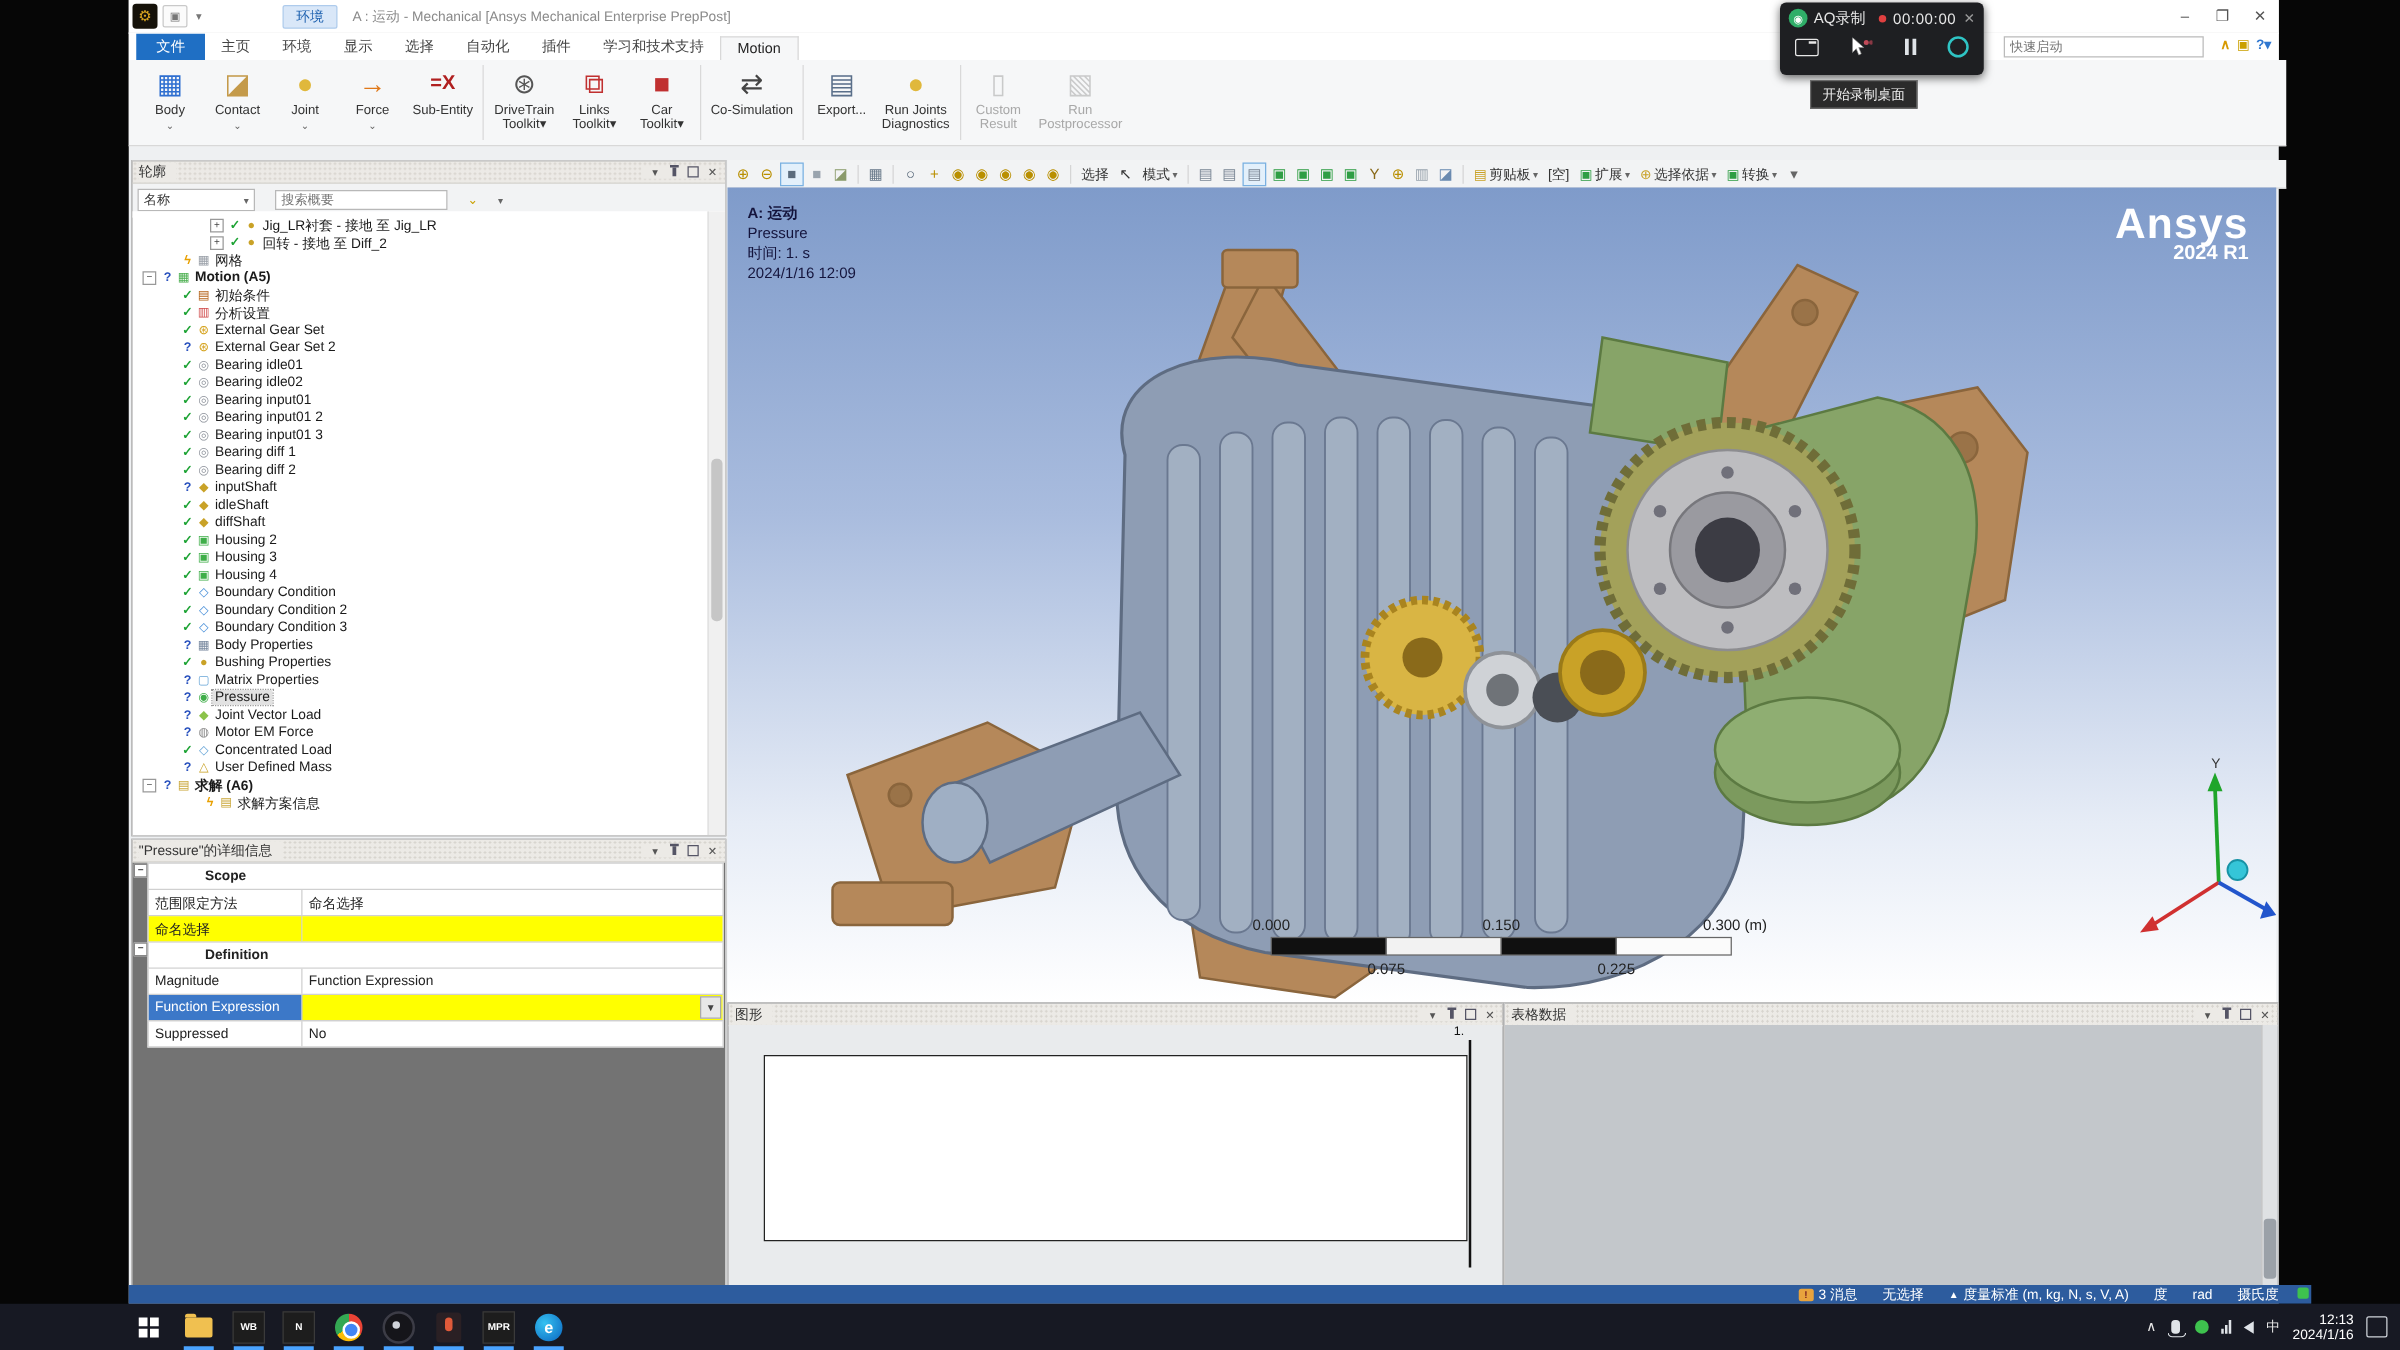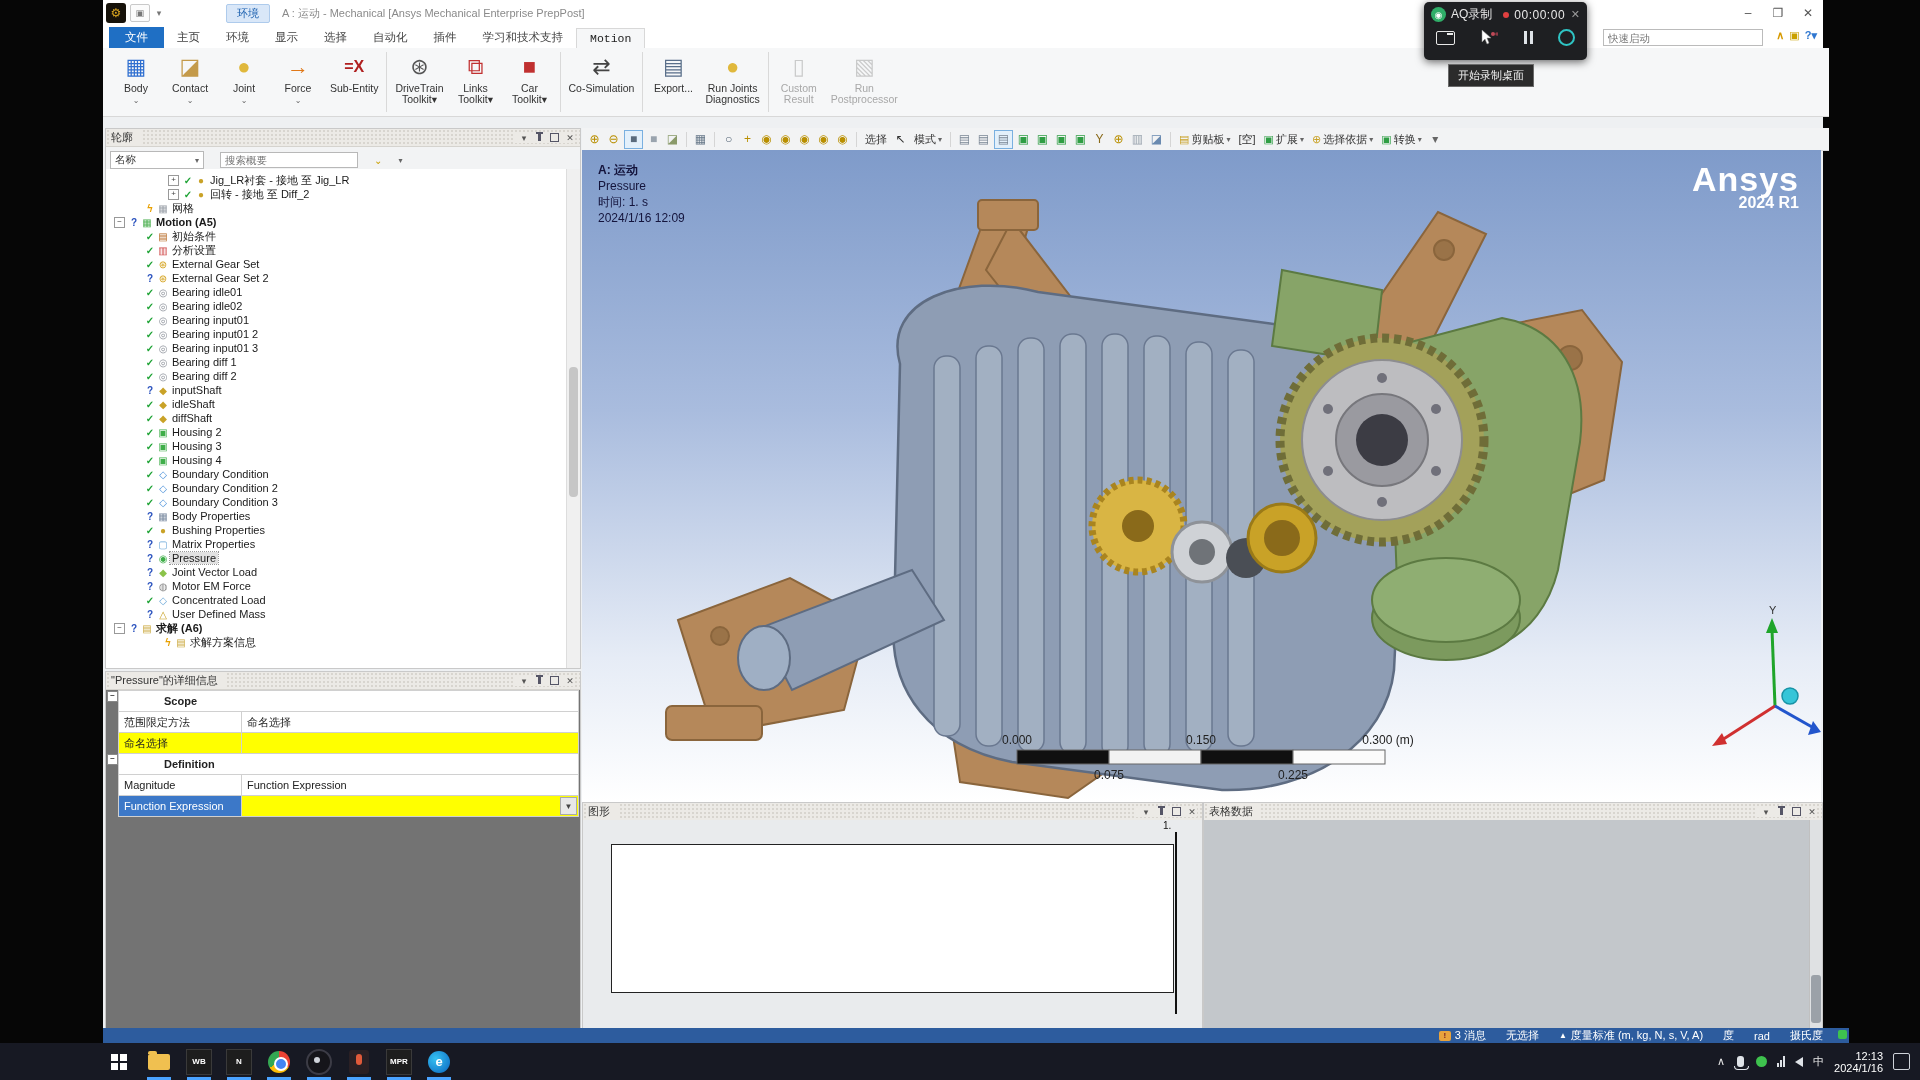--- a/index.html
+++ b/index.html
@@ -10,21 +10,21 @@
   
   .titlebar{position:absolute;left:0;top:0;width:100%;height:26px;background:#ffffff;border-bottom:1px solid #e2e2e2;display:flex;align-items:center;font-size:11px;}
   .app-ico{width:20px;height:20px;margin:0 4px 0 3px;background:#16120a;border-radius:3px;display:flex;align-items:center;justify-content:center;color:#d9a520;font-size:12px;}
   .tb-mini{width:18px;height:16px;border:1px solid #c9c9c9;border-radius:2px;margin-right:3px;display:flex;align-items:center;justify-content:center;color:#777;font-size:9px;background:#fbfbfb;}
   .env-chip{background:#d9e7f8;border:1px solid #aecbec;color:#1a5fae;padding:1px 10px;margin-left:58px;border-radius:2px;}
   .win-title{color:#8a8a8a;margin-left:12px;}
   .win-ctrls{margin-left:auto;display:flex;}
   .win-btn{width:30px;height:24px;display:flex;align-items:center;justify-content:center;color:#555;font-size:12px;}
   
   .rtabs{position:absolute;left:0;top:26px;width:100%;height:22px;background:#ffffff;display:flex;align-items:flex-end;font-size:11.5px;}
-  .rtab{padding:3px 13px;color:#444;font-family:Liberation Mono, monospace;}
+  .rtab{padding:3px 13px;color:#444;}
   .rtab.file{background:#1f6fc4;color:#fff;margin-left:6px;padding:3px 16px;}
   .rtab.active{background:#f6f7f8;border:1px solid #d8d8d8;border-bottom:none;color:#222;margin-top:45px;}
   .qlaunch{position:absolute;right:60px;top:3px;width:150px;height:15px;border:1px solid #bbb;font-size:10.5px;padding:0 4px;color:#333;background:#fff;font-family:"Liberation Sans",sans-serif;}
   .qicons{position:absolute;right:6px;top:3px;display:flex;gap:5px;align-items:center;font-size:11px;}
   
   .rbody{position:absolute;left:0;top:48px;width:100%;height:68px;background:#f6f7f8;border-bottom:1px solid #d8d8d8;display:flex;align-items:stretch;padding-left:6px;}
   .rbtn{min-width:44px;padding:3px 5px 1px;display:flex;flex-direction:column;align-items:center;justify-content:flex-start;font-size:10.5px;color:#333;text-align:center;line-height:11px;}
   .rbtn .ric{height:30px;display:flex;align-items:center;justify-content:center;font-size:22px;margin-bottom:2px;}
   .rbtn .rarrow{font-size:8px;color:#666;margin-top:1px;}
   .rbtn.disabled{color:#a8a8a8;}
@@ -511,20 +511,24 @@
           <div class="drow">
             <div class="dlabel">Magnitude</div>
             <div class="dval">Function Expression</div>
           </div>
           <div class="drow ay">
             <div class="dlabel">Function Expression</div>
             <div class="dval">
               <span class="ddbtn">▼</span>
             </div>
           </div>
+          <div class="drow">
+            <div class="dlabel">Suppressed</div>
+            <div class="dval">No</div>
+          </div>
         </div>
     </div>
 
     <div class="vtb" id="vtb">
         <div class="vi" style="color: rgb(185, 143, 0);">⊕</div>
         <div class="vi" style="color: rgb(185, 143, 0);">⊖</div>
         <div class="vi boxed" style="color: rgb(90, 107, 125);">■</div>
         <div class="vi" style="color: rgb(154, 164, 174);">■</div>
         <div class="vi" style="color: rgb(138, 154, 106);">◪</div>
         <div class="vsep"></div>

